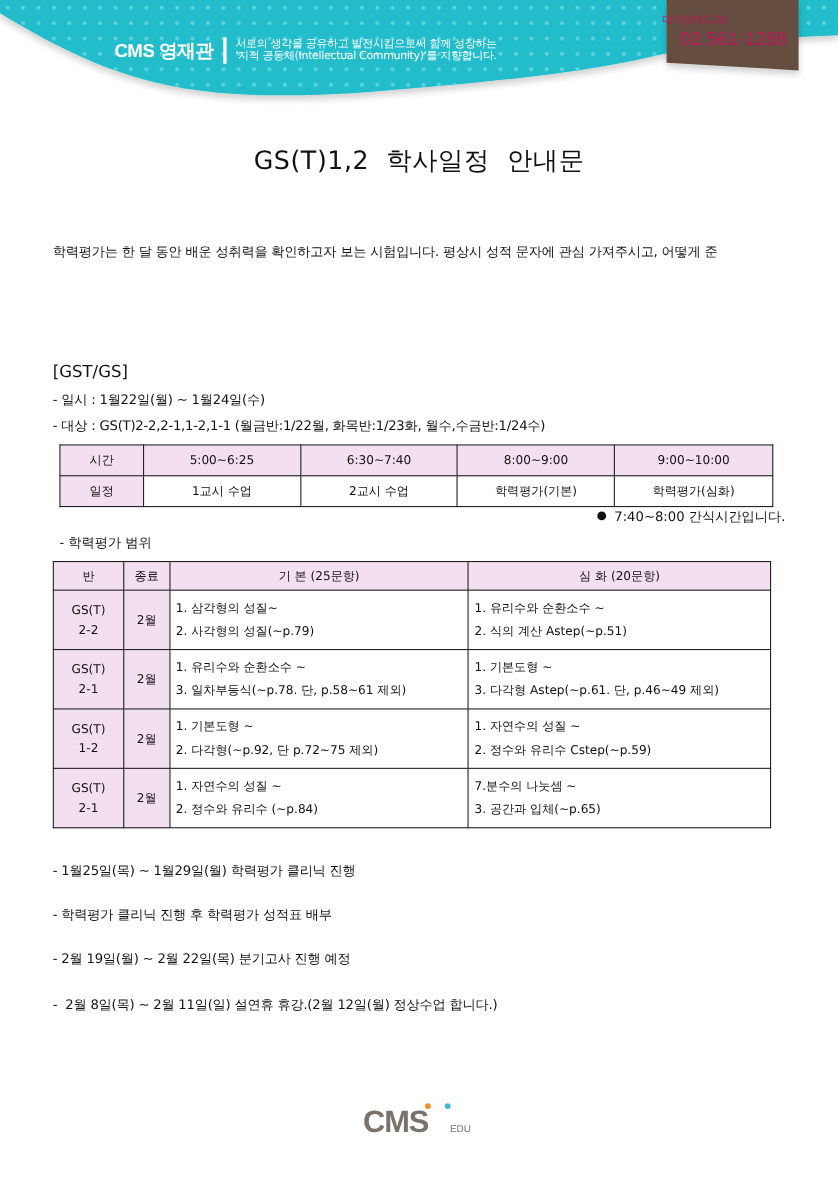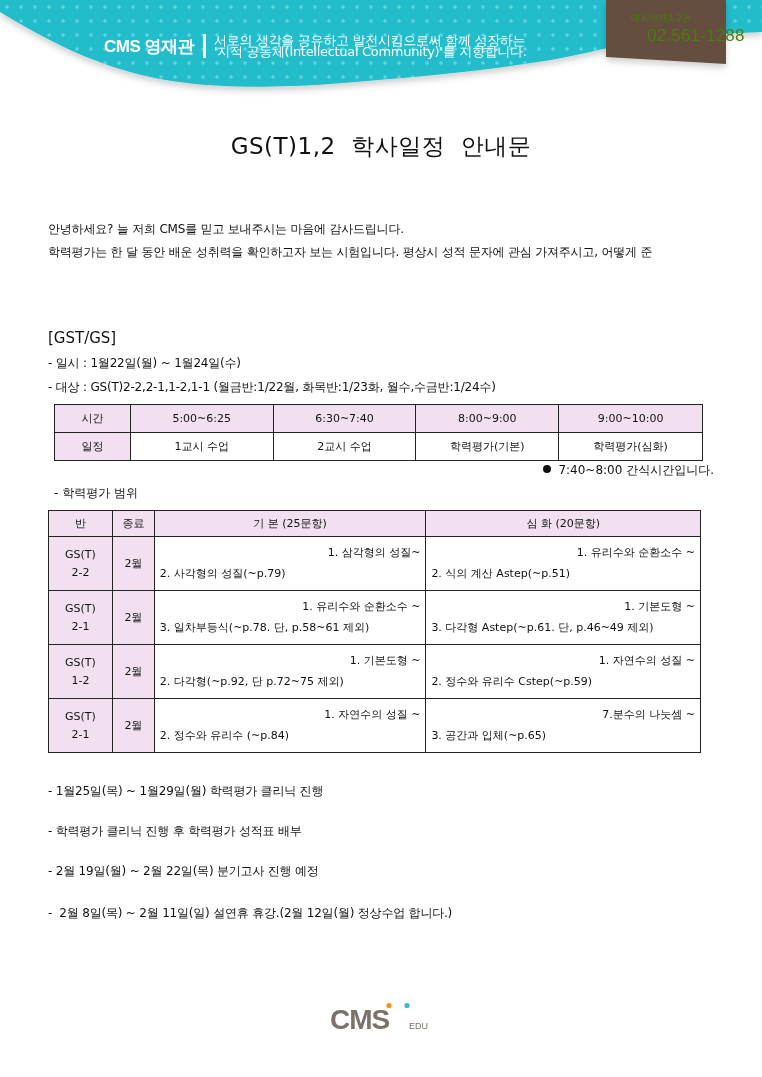--- a/index.html
+++ b/index.html
@@ -4,22 +4,22 @@
 <style>
   * { box-sizing: border-box; margin: 0; padding: 0; }
   html, body { width: 762px; height: 1077px; background: #ffffff; overflow: hidden; }
   body { position: relative; font-family: "DejaVu Sans", sans-serif; color: #111; }
 
   .header { position: absolute; left: 0; top: 0; width: 762px; height: 100px; }
   .header svg { position: absolute; left: 0; top: 0; }
   .brand { position: absolute; left: 104px; top: 34px; display: flex; align-items: center; color: #fff; }
   .brand-name { font-family: "Liberation Sans", sans-serif; font-weight: bold; font-size: 17px; letter-spacing: -0.5px; }
   .brand-bar { width: 3px; height: 24px; background: #fff; margin: 0 8px 0 9px; }
-  .brand-slogan { font-size: 13px; line-height: 11px; letter-spacing: -0.3px; }
-  .phone-box { position: absolute; left: 625px; top: 12px; color: #4d7c0f; }
+  .brand-slogan { font-size: 10px; line-height: 11px; letter-spacing: -0.3px; }
+  .phone-box { position: absolute; left: 596px; top: 12px; color: #be185d; }
   .phone-branch { font-size: 9.5px; letter-spacing: -0.3px; margin-left: 6px; }
   .phone-number { font-family: "Liberation Sans", sans-serif; font-size: 17px; margin-top: 1px; margin-left: 22px; letter-spacing: 0.2px; }
 
   .title { position: absolute; left: 0; width: 762px; top: 131px; text-align: center; font-size: 23px; letter-spacing: 0.5px; color: #111; }
 
   .intro { position: absolute; left: 48px; top: 218px; width: 670px; font-size: 12px; line-height: 23px; letter-spacing: -0.2px; }
   .intro p { margin: 0; }
 
   .section-title { position: absolute; left: 48px; top: 329px; font-size: 15px; }
   .info-line { position: absolute; left: 48px; font-size: 12px; letter-spacing: -0.2px; }
@@ -33,21 +33,21 @@
   .snack { position: absolute; right: 48px; top: 462px; font-size: 12px; }
   .snack .dot { display: inline-block; width: 8px; height: 8px; border-radius: 50%; background: #111; margin-right: 7px; vertical-align: 1px; }
 
   .range-label { position: absolute; left: 54px; top: 485px; font-size: 12px; }
 
   .range-table { position: absolute; left: 48px; top: 510px; width: 653px; }
   .range-table td, .range-table th { border: 1px solid #222; font-weight: normal; }
   .range-table th { background: #f2e0f0; height: 26px; text-align: center; }
   .range-table td.cls, .range-table td.end { background: #f2e0f0; text-align: center; line-height: 18px; }
   .range-table td.cell { height: 54px; padding: 0 5px; vertical-align: middle; }
-  .cell .l1 { text-align: right; line-height: 18px; }
+  .cell .l1 { text-align: left; line-height: 18px; }
   .cell .l2 { text-align: left; line-height: 18px; margin-top: 3px; }
 
   .note { position: absolute; left: 48px; font-size: 12px; letter-spacing: -0.2px; }
 
   .footer-logo { position: absolute; left: 330px; top: 1002px; }
 </style>
 </head>
 <body>
 
 <div class="header">
@@ -74,21 +74,20 @@
   </div>
   <div class="phone-box">
     <div class="phone-branch">대치영재1,2관</div>
     <div class="phone-number">02.561-1288</div>
   </div>
 </div>
 
 <div class="title" style="white-space:pre;">GS(T)1,2  학사일정  안내문</div>
 
 <div class="intro">
-  <p>안녕하세요? 늘 저희 CMS를 믿고 보내주시는 마음에 감사드립니다.</p>
   <p>학력평가는 한 달 동안 배운 성취력을 확인하고자 보는 시험입니다. 평상시 성적 문자에 관심 가져주시고, 어떻게 준</p>
 </div>
 
 <div class="section-title">[GST/GS]</div>
 <div class="info-line" style="top:355px;">- 일시 : 1월22일(월) ~ 1월24일(수)</div>
 <div class="info-line" style="top:379px;">- 대상 : GS(T)2-2,2-1,1-2,1-1 (월금반:1/22월, 화목반:1/23화, 월수,수금반:1/24수)</div>
 
 <table class="time-table">
   <colgroup>
     <col style="width:76px">

